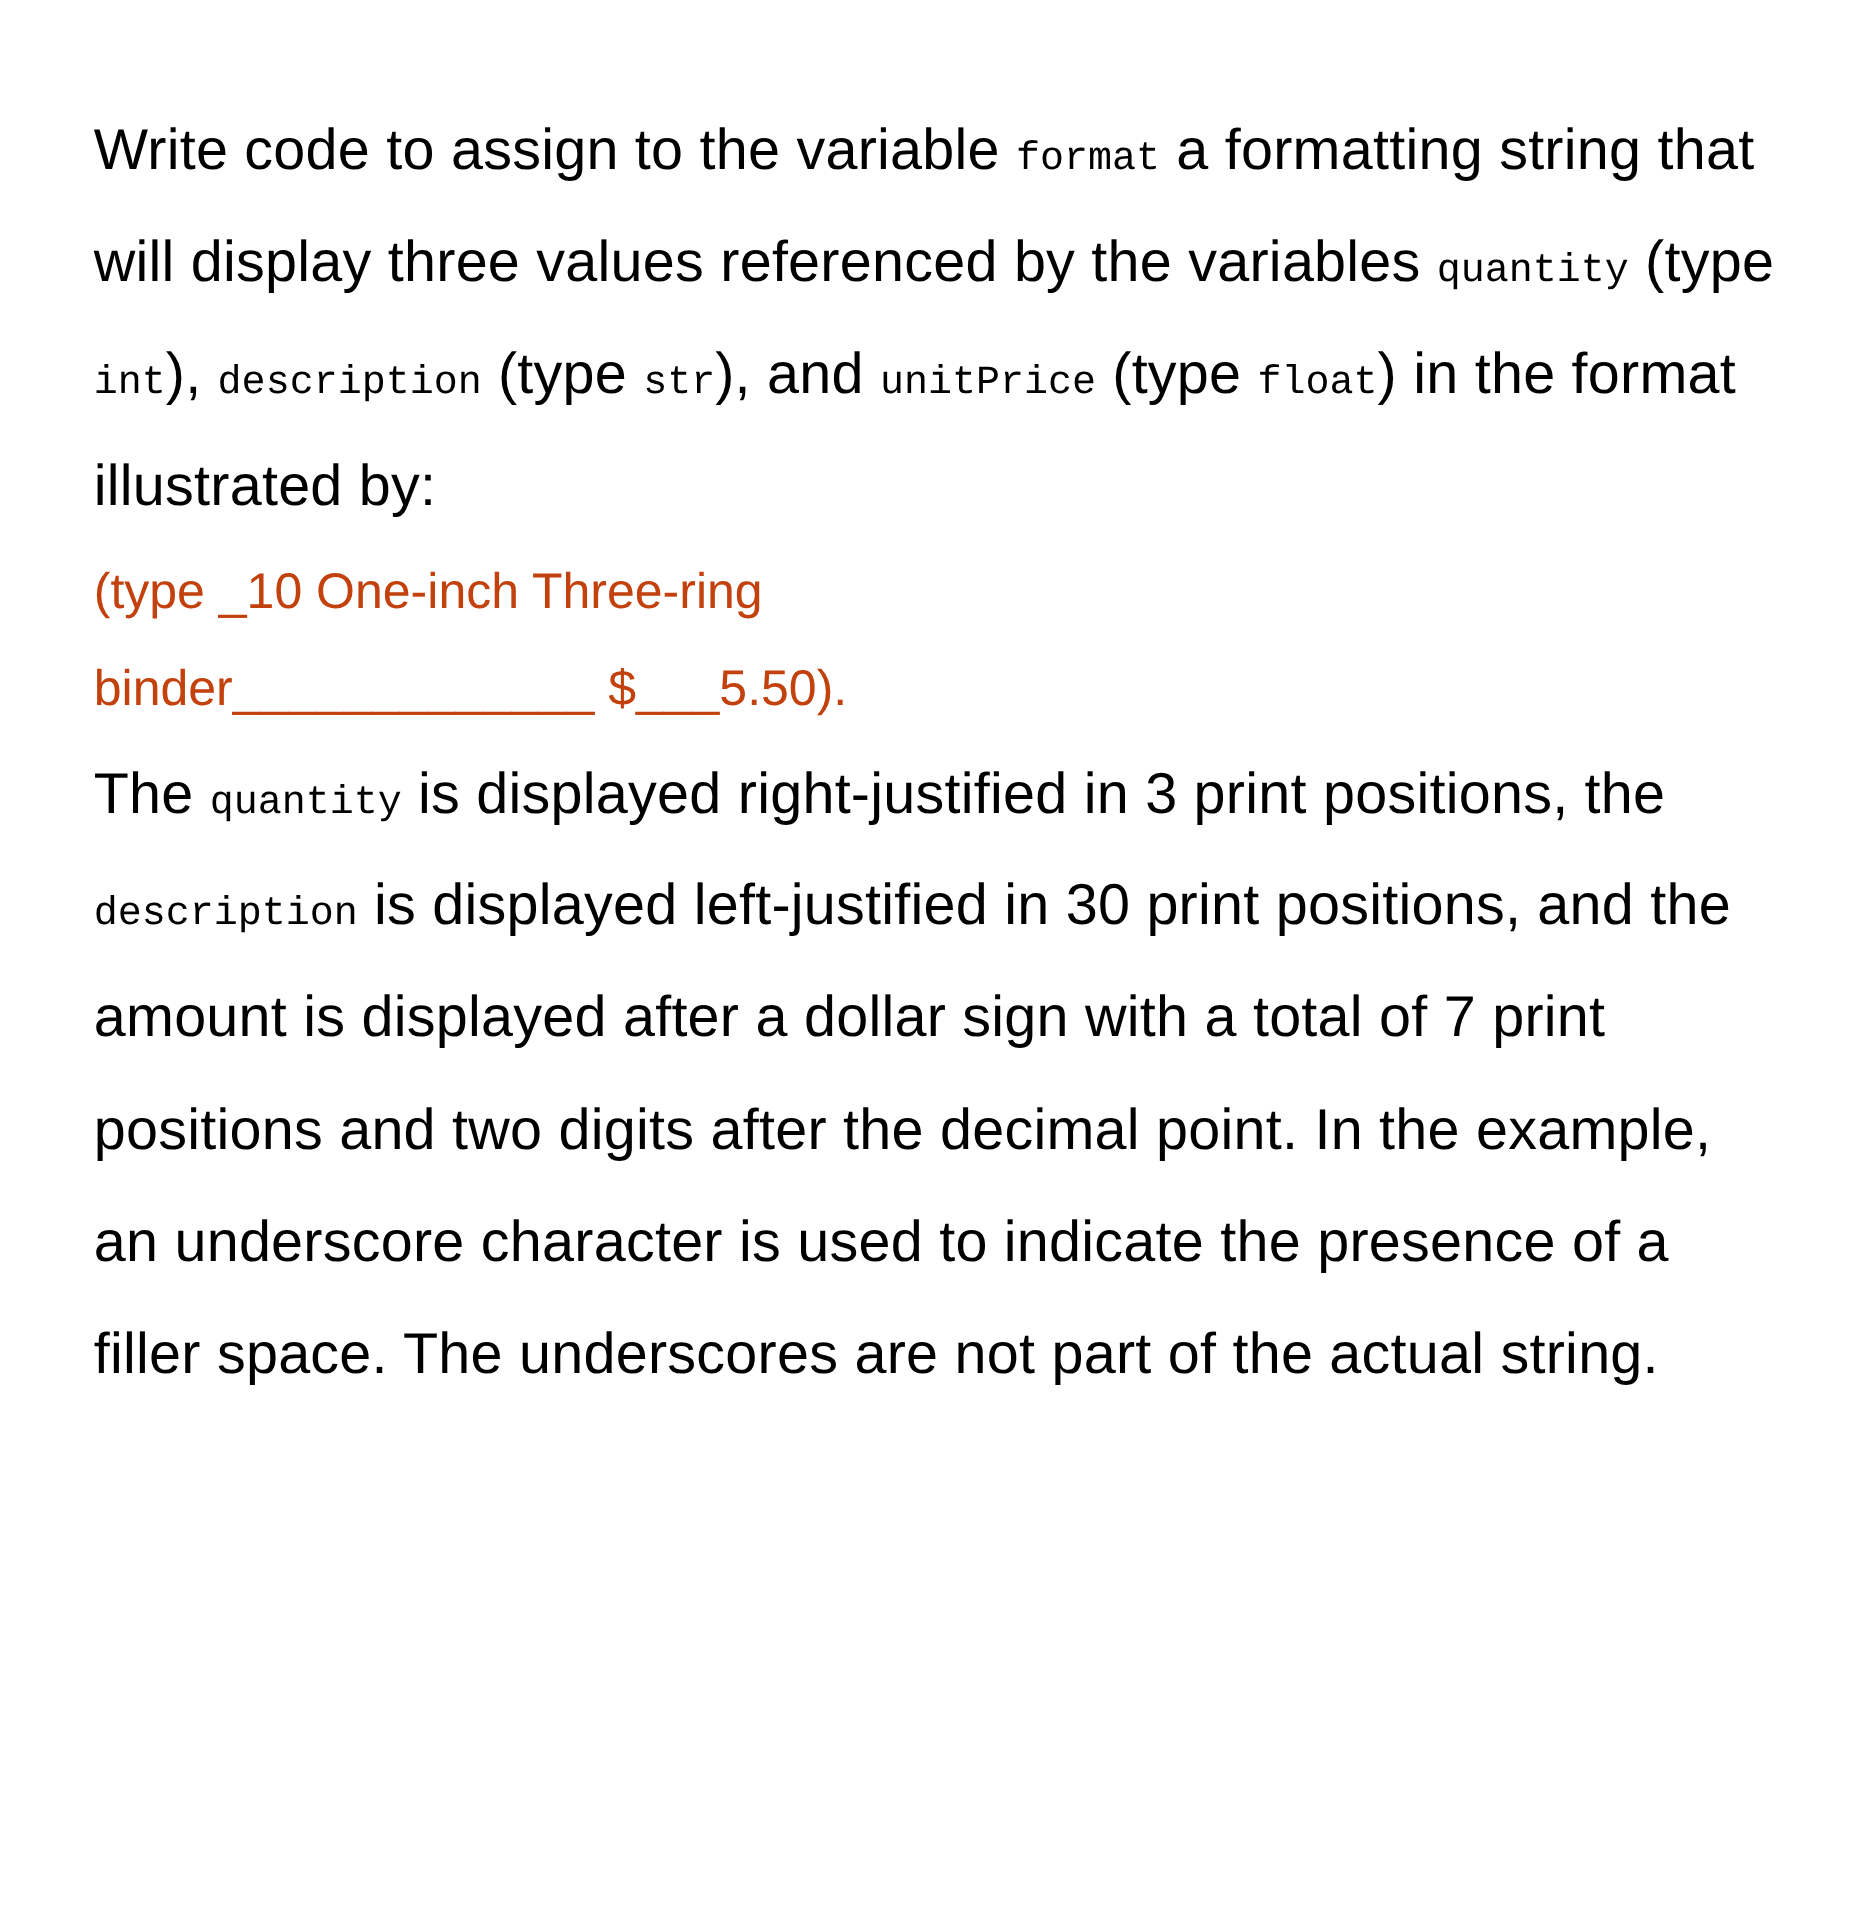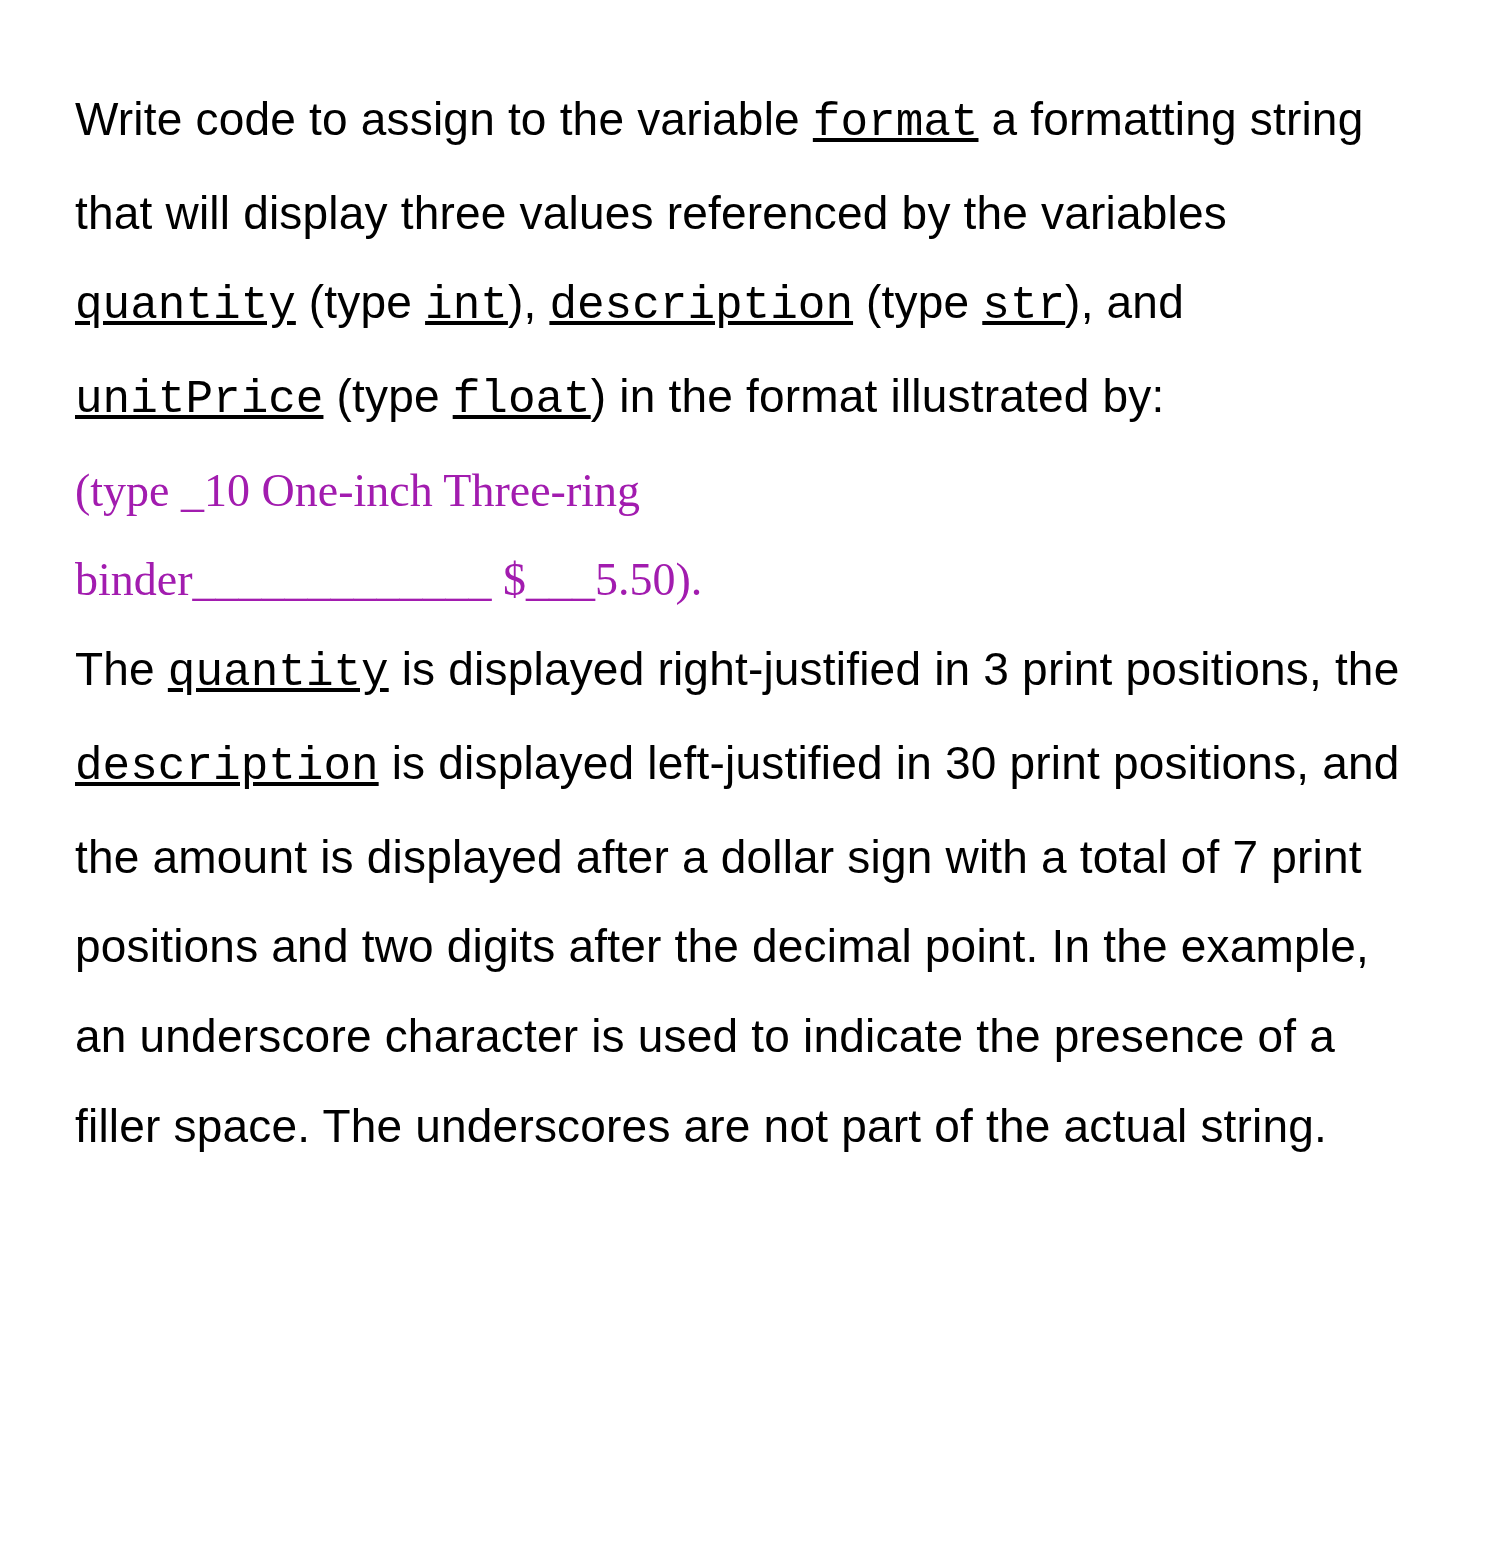--- a/index.html
+++ b/index.html
@@ -15,29 +15,28 @@
       padding: 75px 75px 75px 75px;
     }
     .content {
       font-size: 46px;
       line-height: 1.95;
       color: #000000;
       letter-spacing: 0.2px;
     }
     .mono {
       font-family: "Courier New", Courier, monospace;
-      font-size: 46px;
+      font-size: 32px;
       letter-spacing: 0px;
-      text-decoration: underline;
     }
     .example-line {
-      font-family: Liberation Serif, serif;
-      font-size: 46px;
+      font-family: Liberation Sans, sans-serif;
+      font-size: 40px;
       line-height: 1.95;
-      color: #a21caf;
+      color: #c2410c;
       letter-spacing: 0px;
       white-space: pre;
     }
   </style>
 </head>
 <body>
 
 <div class="content">
   <span>Write code to assign to the variable </span><span class="mono">format</span><span> a formatting string that will display three values referenced by the variables </span><span class="mono">quantity</span><span> (type </span><span class="mono">int</span><span>), </span><span class="mono">description</span><span> (type </span><span class="mono">str</span><span>), and </span><span class="mono">unitPrice</span><span> (type </span><span class="mono">float</span><span>) in the format illustrated by:</span>
 </div>

